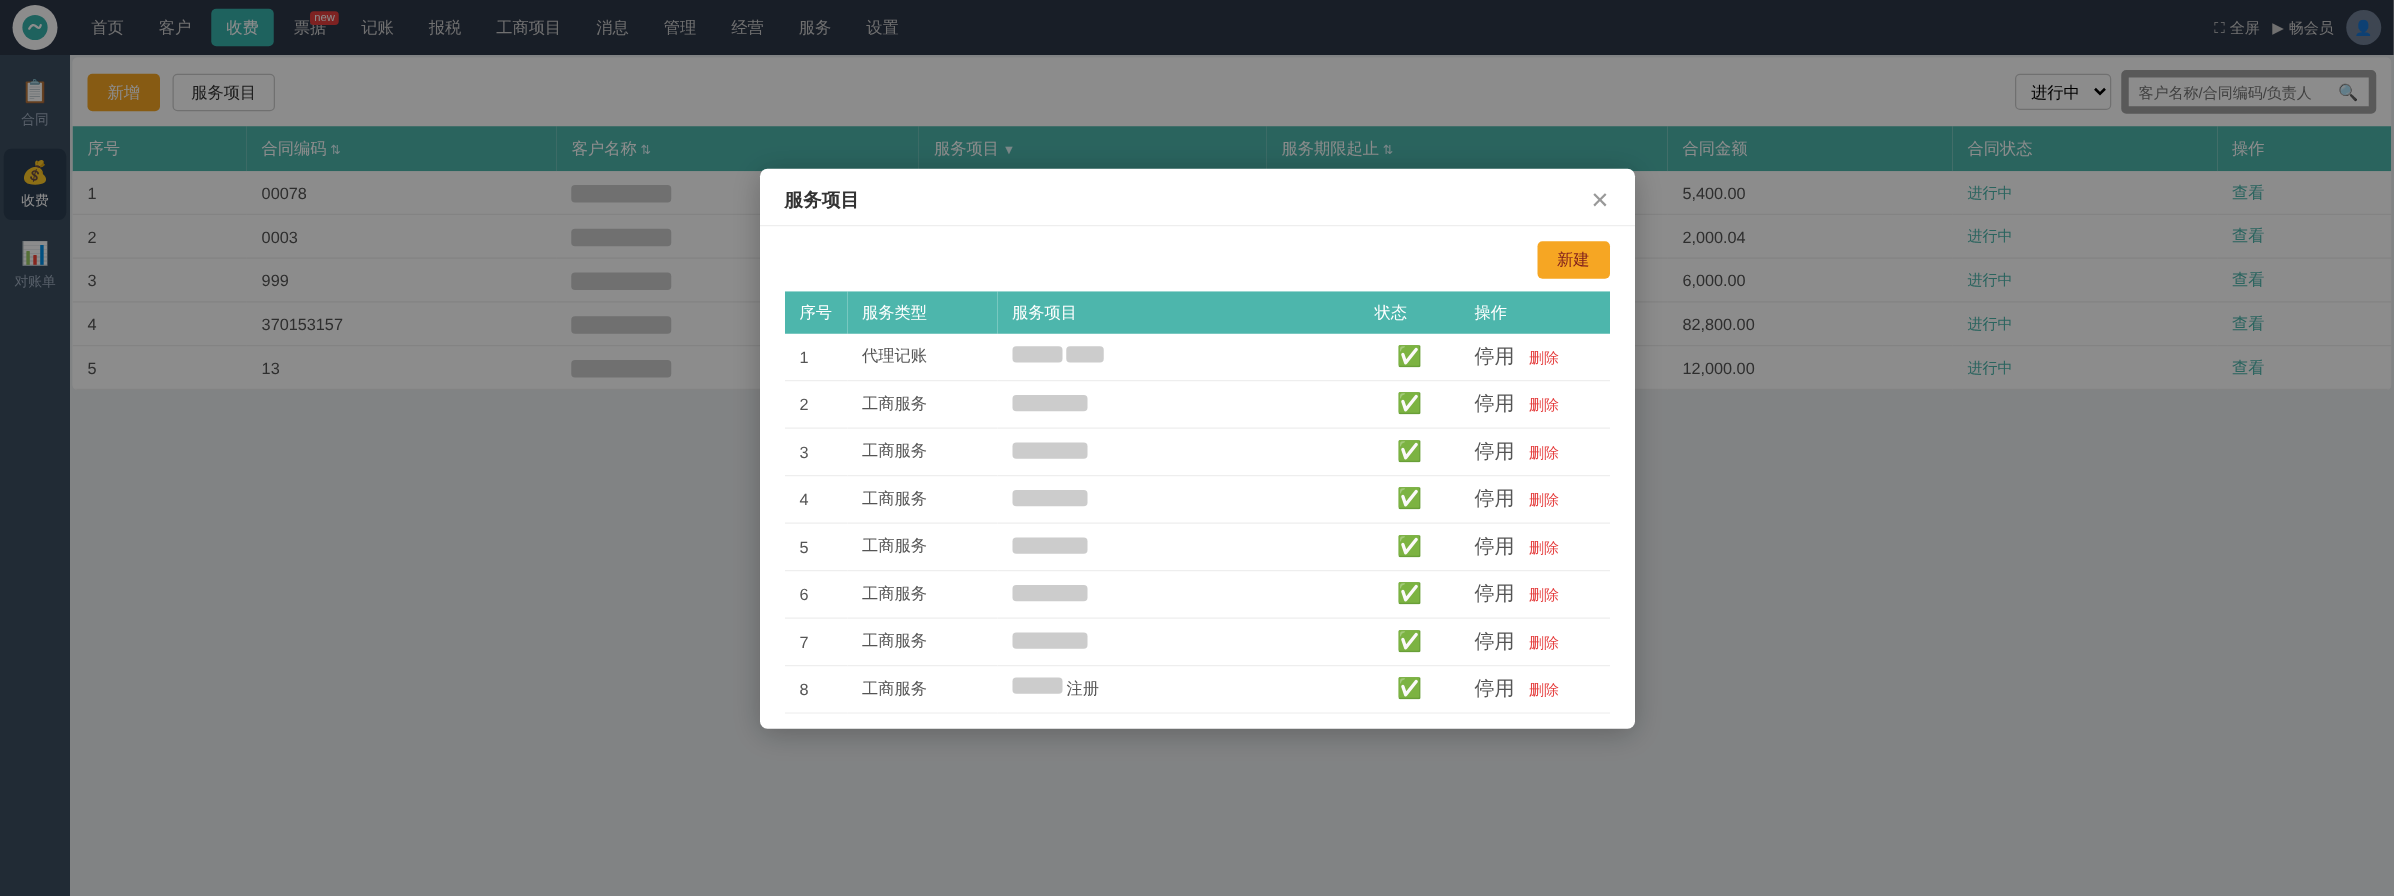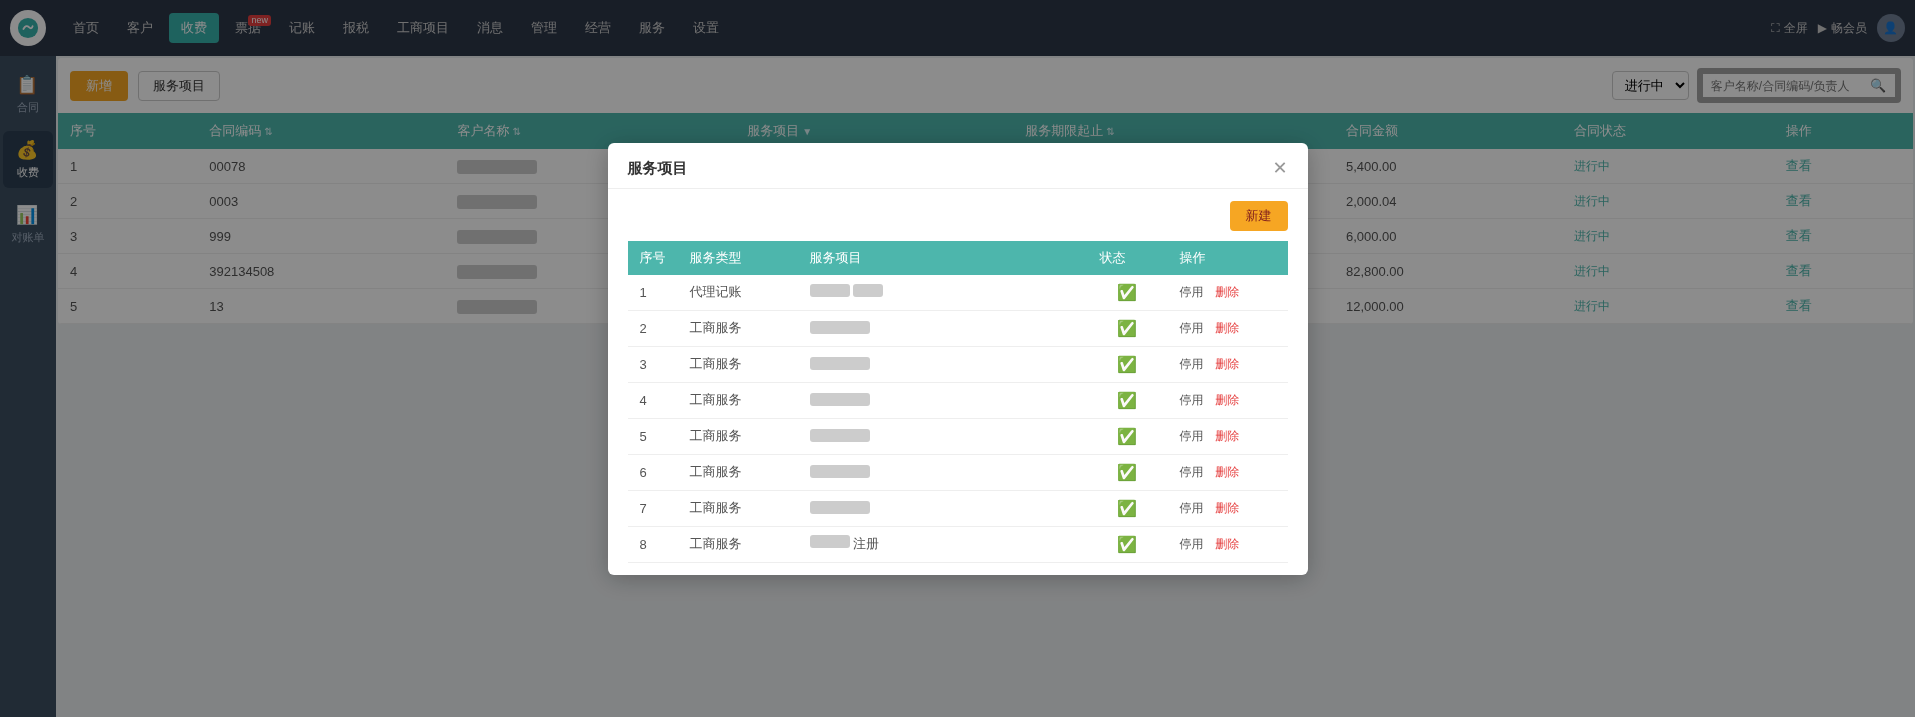--- a/index.html
+++ b/index.html
@@ -1,21 +1,21 @@
 <!DOCTYPE html>
 <html><head>
   <meta charset="utf-8">
   <style>
     * { box-sizing: border-box; margin: 0; padding: 0; }
     body { font-family: "Microsoft YaHei", "PingFang SC", Arial, sans-serif; font-size: 13px; background: #f0f2f5; color: #333; }
 
     
     .top-nav {
       background: #2d3748;
-      height: 56px;
+      height: 44px;
       display: flex;
       align-items: center;
       padding: 0 10px;
       position: relative;
     }
     .top-nav .logo {
       width: 36px;
       height: 36px;
       background: #fff;
       border-radius: 50%;
@@ -310,21 +310,21 @@
       color: #555;
     }
     .check-icon {
       color: #4db6ac;
       font-size: 16px;
     }
     .btn-stop {
       color: #555;
       cursor: pointer;
       margin-right: 8px;
-      font-size: 12px;
+      font-size: 16px;
     }
     .btn-delete {
       color: #e53e3e;
       cursor: pointer;
       font-size: 12px;
     }
     .dialog-table-wrapper {
       overflow-y: auto;
       max-height: 340px;
     }
@@ -450,21 +450,21 @@
     <td>999</td>
     <td><span class="blurred-text">&nbsp;&nbsp;&nbsp;&nbsp;&nbsp;&nbsp;&nbsp;&nbsp;&nbsp;&nbsp;&nbsp;&nbsp;&nbsp;&nbsp;&nbsp;&nbsp;&nbsp;&nbsp;&nbsp;&nbsp;</span></td>
     <td>小规模记账</td>
     <td>202305-202404</td>
     <td>6,000.00</td>
     <td><span class="status-tag">进行中</span></td>
     <td><a class="action-link">查看</a></td>
   </tr>
             <tr>
     <td>4</td>
-    <td>392134508</td>
+    <td>370153157</td>
     <td><span class="blurred-text">&nbsp;&nbsp;&nbsp;&nbsp;&nbsp;&nbsp;&nbsp;&nbsp;&nbsp;&nbsp;&nbsp;&nbsp;&nbsp;&nbsp;&nbsp;&nbsp;&nbsp;&nbsp;&nbsp;&nbsp;</span></td>
     <td>一般纳税人...</td>
     <td>201807-202403</td>
     <td>82,800.00</td>
     <td><span class="status-tag">进行中</span></td>
     <td><a class="action-link">查看</a></td>
   </tr>
             <tr>
     <td>5</td>
     <td>13</td>

